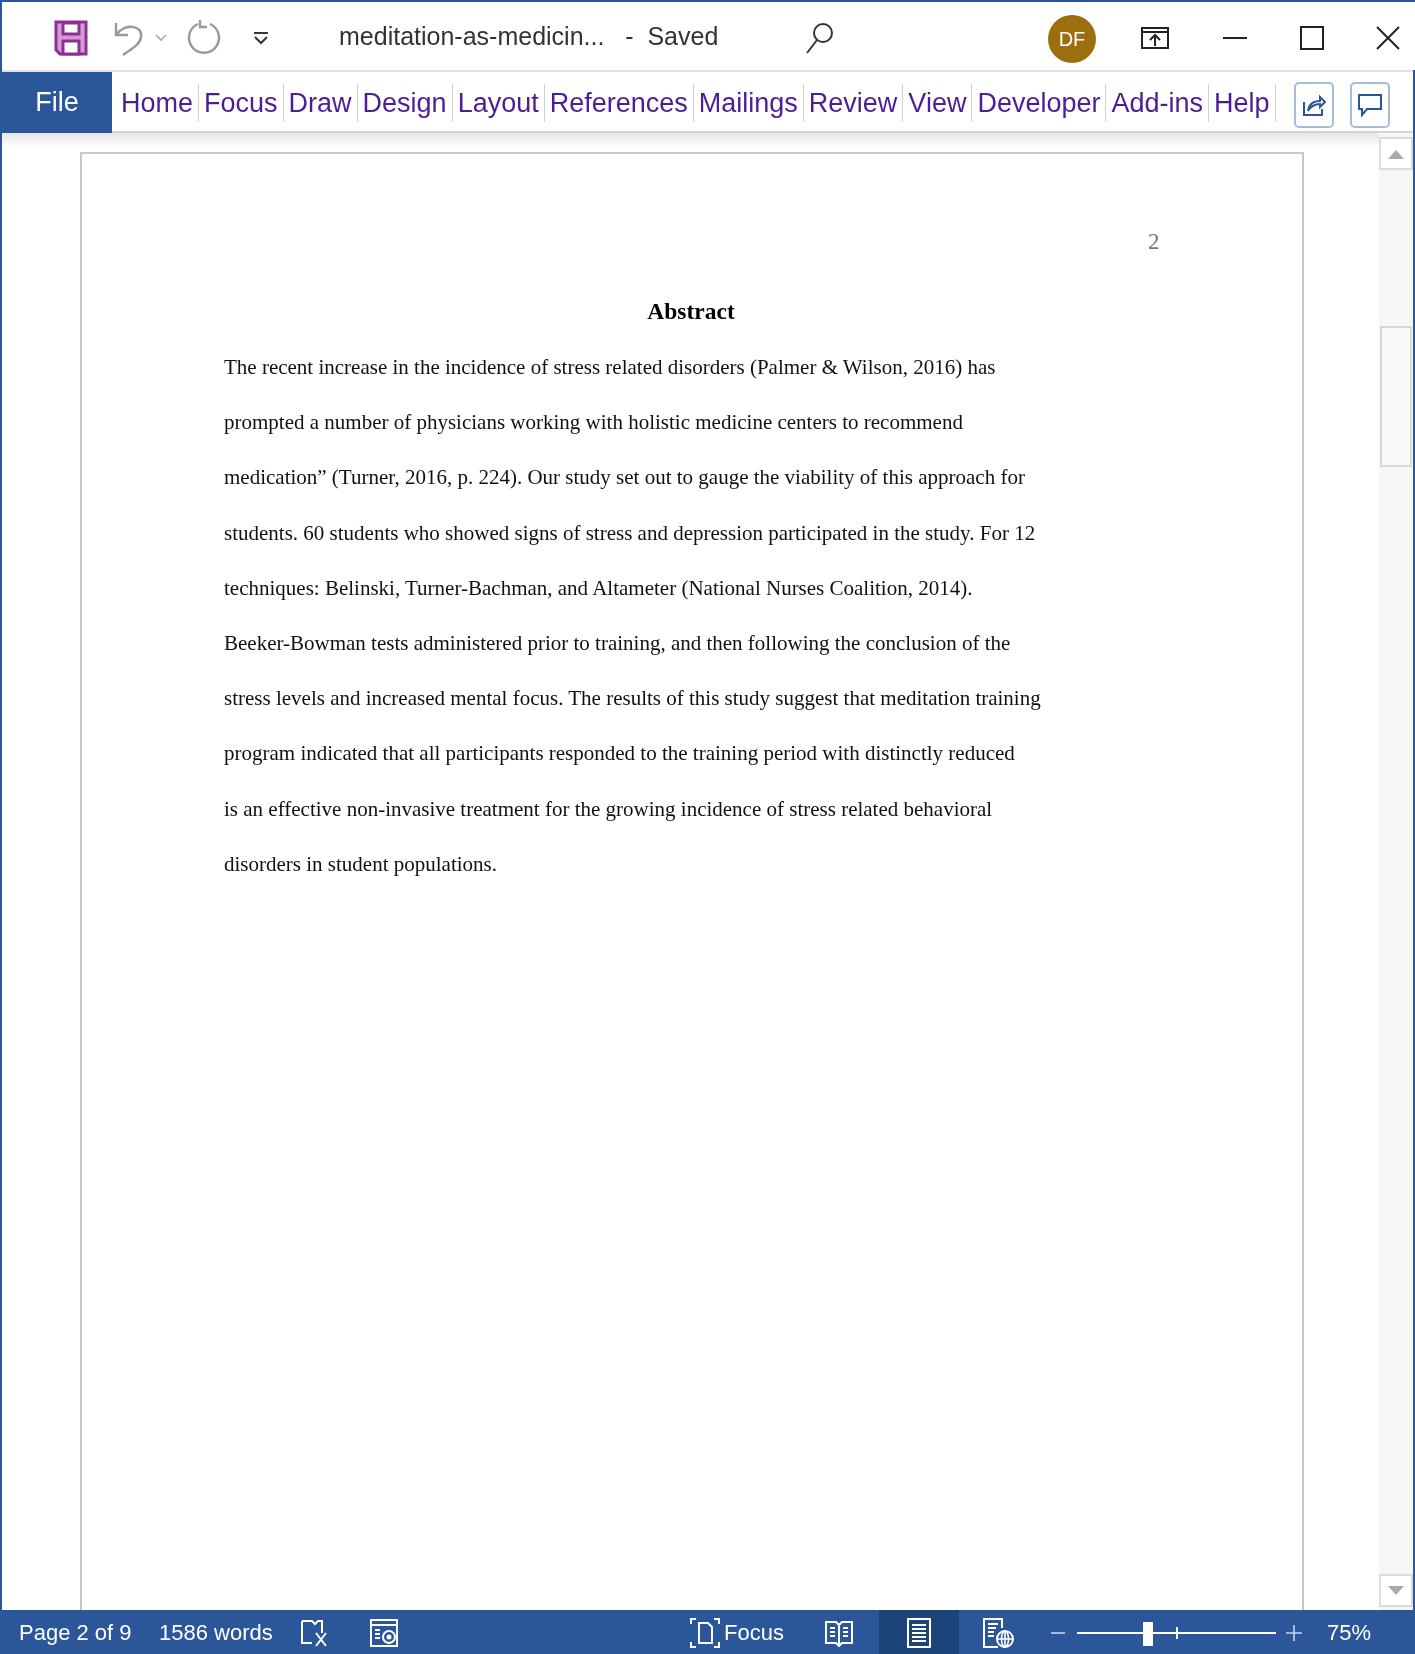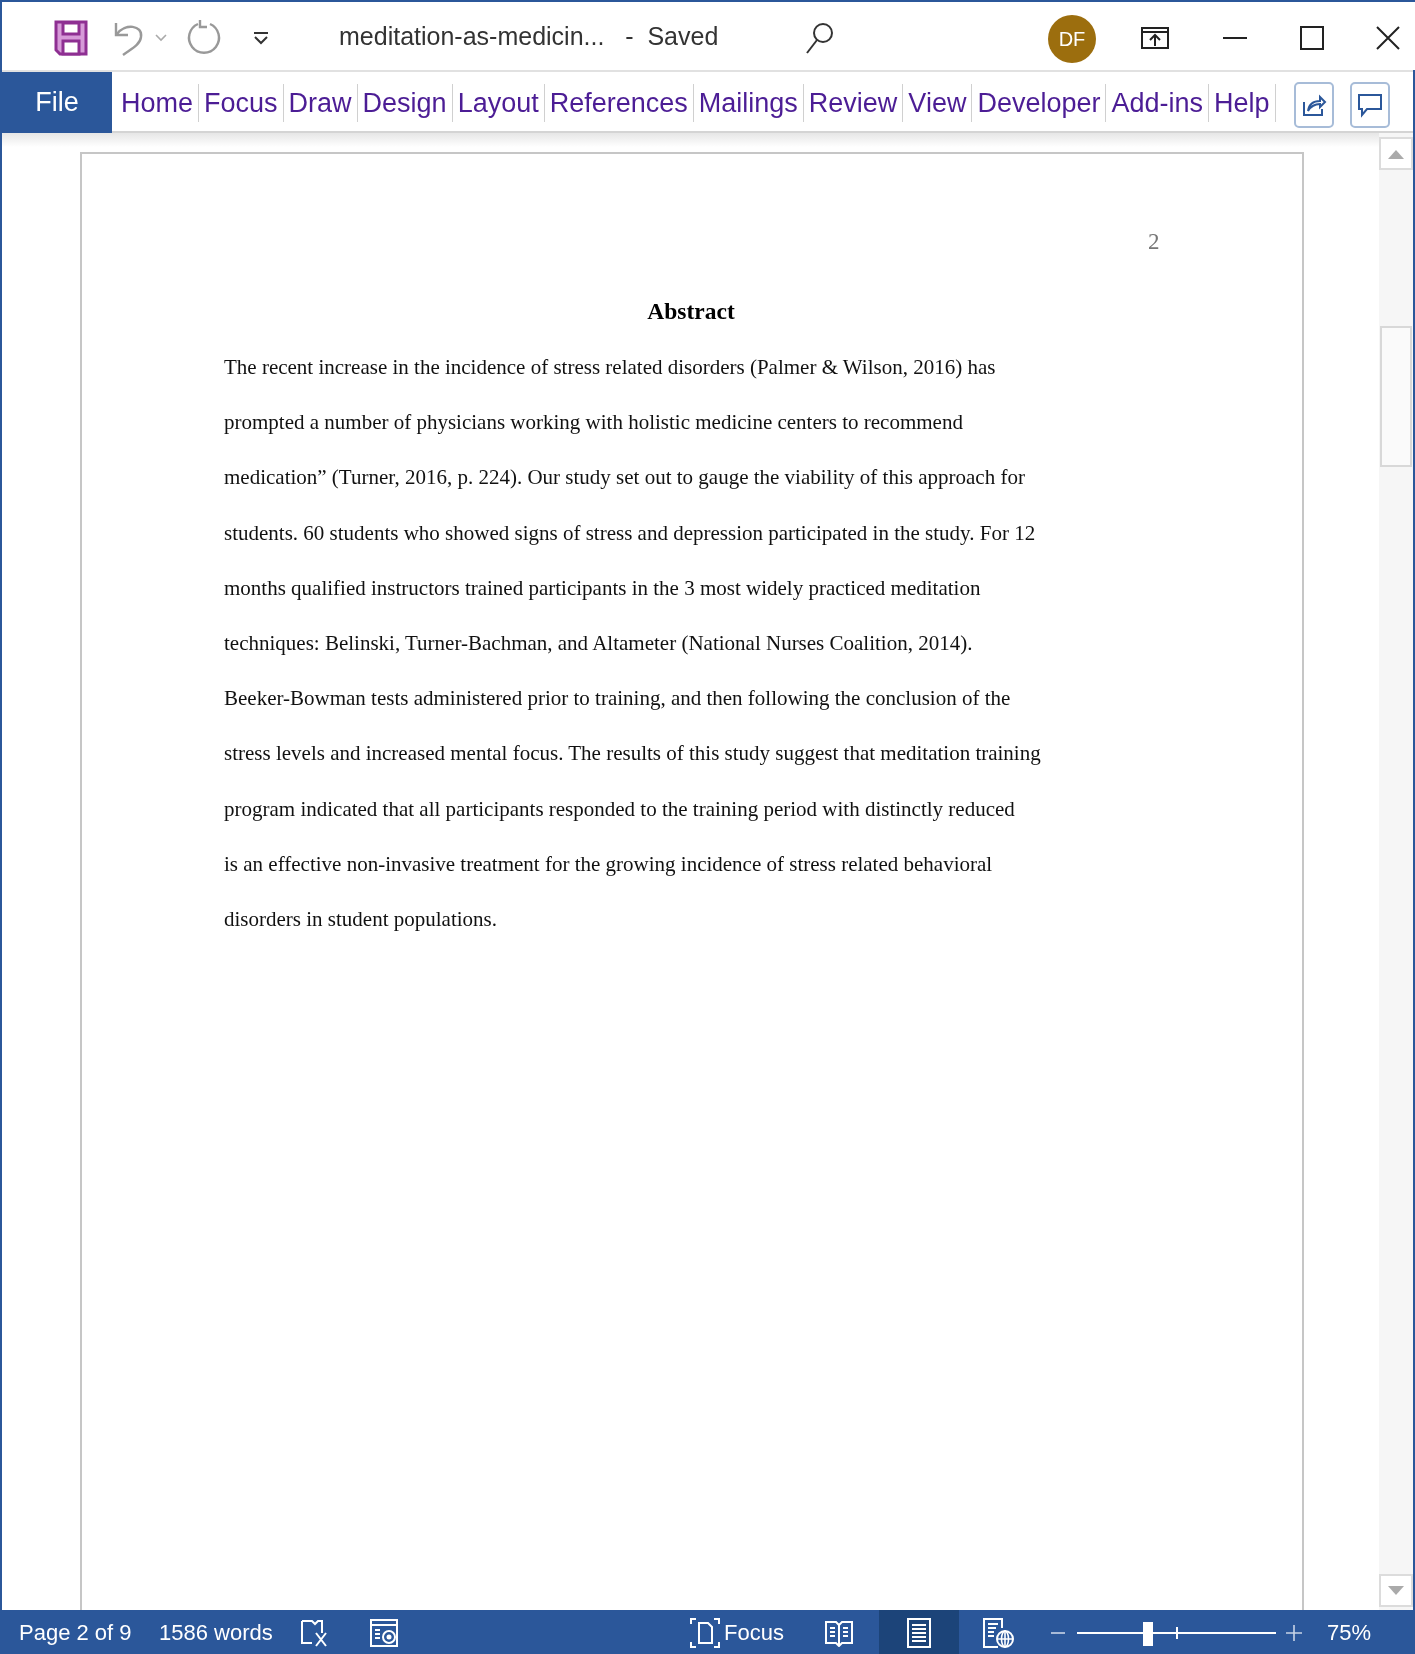--- a/index.html
+++ b/index.html
@@ -155,21 +155,20 @@
     <div class="page">
       <div class="page-num">2</div>
       <div class="abs-title">
         <span>Abstract</span>
       </div>
       <div class="body-text">
         <div class="line">The recent increase in the incidence of stress related disorders (Palmer &amp; Wilson, 2016) has</div>
         <div class="line">prompted a number of physicians working with holistic medicine centers to recommend</div>
         <div class="line">medication” (Turner, 2016, p. 224). Our study set out to gauge the viability of this approach for</div>
         <div class="line">students. 60 students who showed signs of stress and depression participated in the study. For 12</div>
-        <div class="line">months qualified instructors trained participants in the 3 most widely practiced meditation</div>
         <div class="line">techniques: Belinski, Turner-Bachman, and Altameter (National Nurses Coalition, 2014).</div>
         <div class="line">Beeker-Bowman tests administered prior to training, and then following the conclusion of the</div>
         <div class="line">stress levels and increased mental focus. The results of this study suggest that meditation training</div>
         <div class="line">program indicated that all participants responded to the training period with distinctly reduced</div>
         <div class="line">is an effective non-invasive treatment for the growing incidence of stress related behavioral</div>
         <div class="line">disorders in student populations.</div>
       </div>
     </div>
 
     <div class="vscroll">

